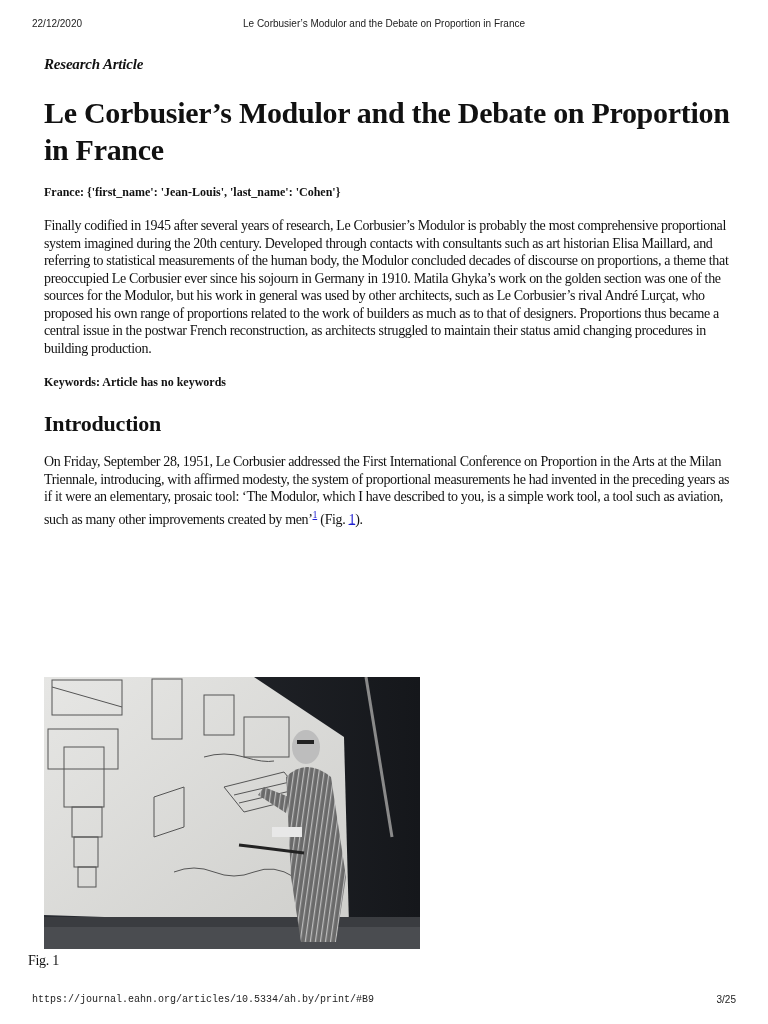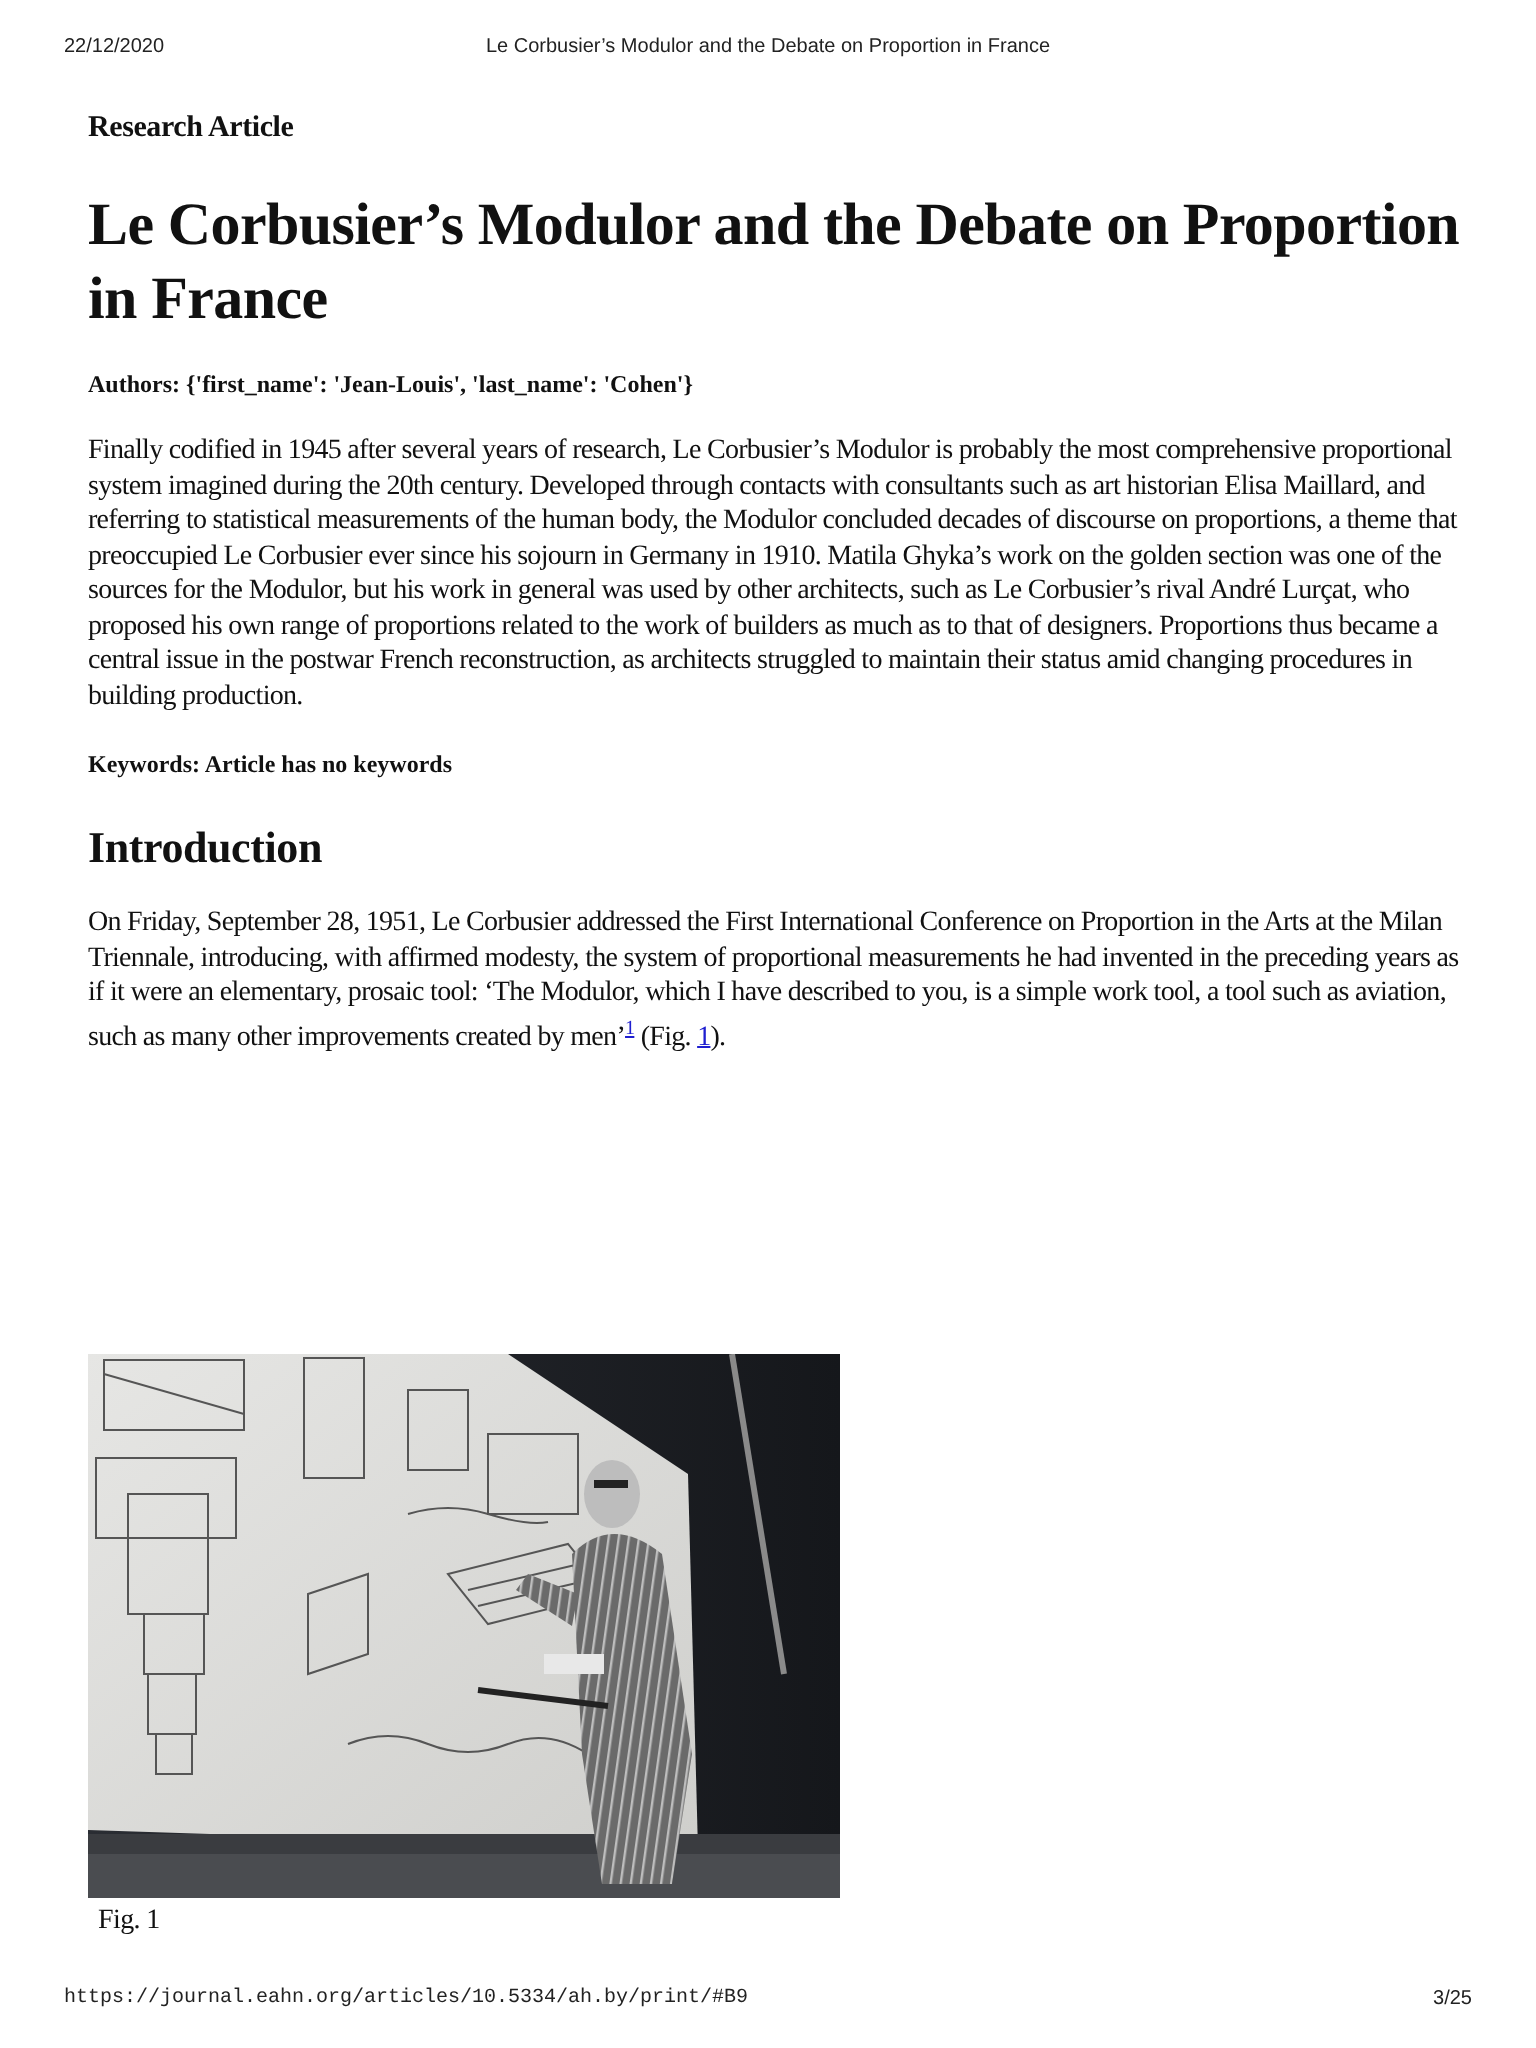--- a/index.html
+++ b/index.html
@@ -42,20 +42,21 @@
       left: 44px;
       top: 56px;
       width: 690px;
     }
     .article-type {
       font-size: 15px;
       font-weight: bold;
       margin: 0;
       height: 22px;
       letter-spacing: -0.2px;
+      font-style: italic;
     }
     h1.title {
       font-size: 30px;
       font-weight: bold;
       line-height: 37px;
       margin: 16px 0 0 0;
       letter-spacing: -0.3px;
     }
     .authors {
       font-size: 12px;
@@ -105,21 +106,21 @@
       position: absolute;
       left: 44px;
       top: 677px;
       width: 376px;
       height: 272px;
       overflow: hidden;
       background: #1c1f24;
     }
     .figure-caption {
       position: absolute;
-      left: 49px;
+      left: 28px;
       top: 953px;
       font-size: 14px;
       letter-spacing: -0.3px;
     }
     .print-footer {
       position: absolute;
       top: 994px;
       left: 0;
       width: 768px;
       font-family: "Liberation Sans", "DejaVu Sans", sans-serif;
@@ -140,21 +141,21 @@
 <body>
 
 <div class="print-header">
   <span class="date">22/12/2020</span>
   <span class="doc-title">Le Corbusier’s Modulor and the Debate on Proportion in France</span>
 </div>
 
 <div class="content">
   <p class="article-type">Research Article</p>
   <h1 class="title">Le Corbusier’s Modulor and the Debate on Proportion in France</h1>
-  <p class="authors">Authors: {'first_name': 'Jean-Louis', 'last_name': 'Cohen'}</p>
+  <p class="authors">France: {'first_name': 'Jean-Louis', 'last_name': 'Cohen'}</p>
 
   <p class="abstract-text">Finally codified in 1945 after several years of research, Le Corbusier’s Modulor is probably the most comprehensive proportional system imagined during the 20th century. Developed through contacts with consultants such as art historian Elisa Maillard, and referring to statistical measurements of the human body, the Modulor concluded decades of discourse on proportions, a theme that preoccupied Le Corbusier ever since his sojourn in Germany in 1910. Matila Ghyka’s work on the golden section was one of the sources for the Modulor, but his work in general was used by other architects, such as Le Corbusier’s rival André Lurçat, who proposed his own range of proportions related to the work of builders as much as to that of designers. Proportions thus became a central issue in the postwar French reconstruction, as architects struggled to maintain their status amid changing procedures in building production.</p>
 
   <p class="meta-line keywords">Keywords: Article has no keywords</p>
 
   <h2 class="intro-heading">Introduction</h2>
   <p class="intro-text">
     <span>On Friday, September 28, 1951, Le Corbusier addressed the First International Conference on Proportion in the Arts at the Milan Triennale, introducing, with affirmed modesty, the system of proportional measurements he had invented in the preceding years as if it were an elementary, prosaic tool: ‘The Modulor, which I have described to you, is a simple work tool, a tool such as aviation, such as many other improvements created by men’</span><sup><a href="#">1</a></sup><span> (Fig. </span><a href="#">1</a><span>).</span>
   </p>
 </div>

